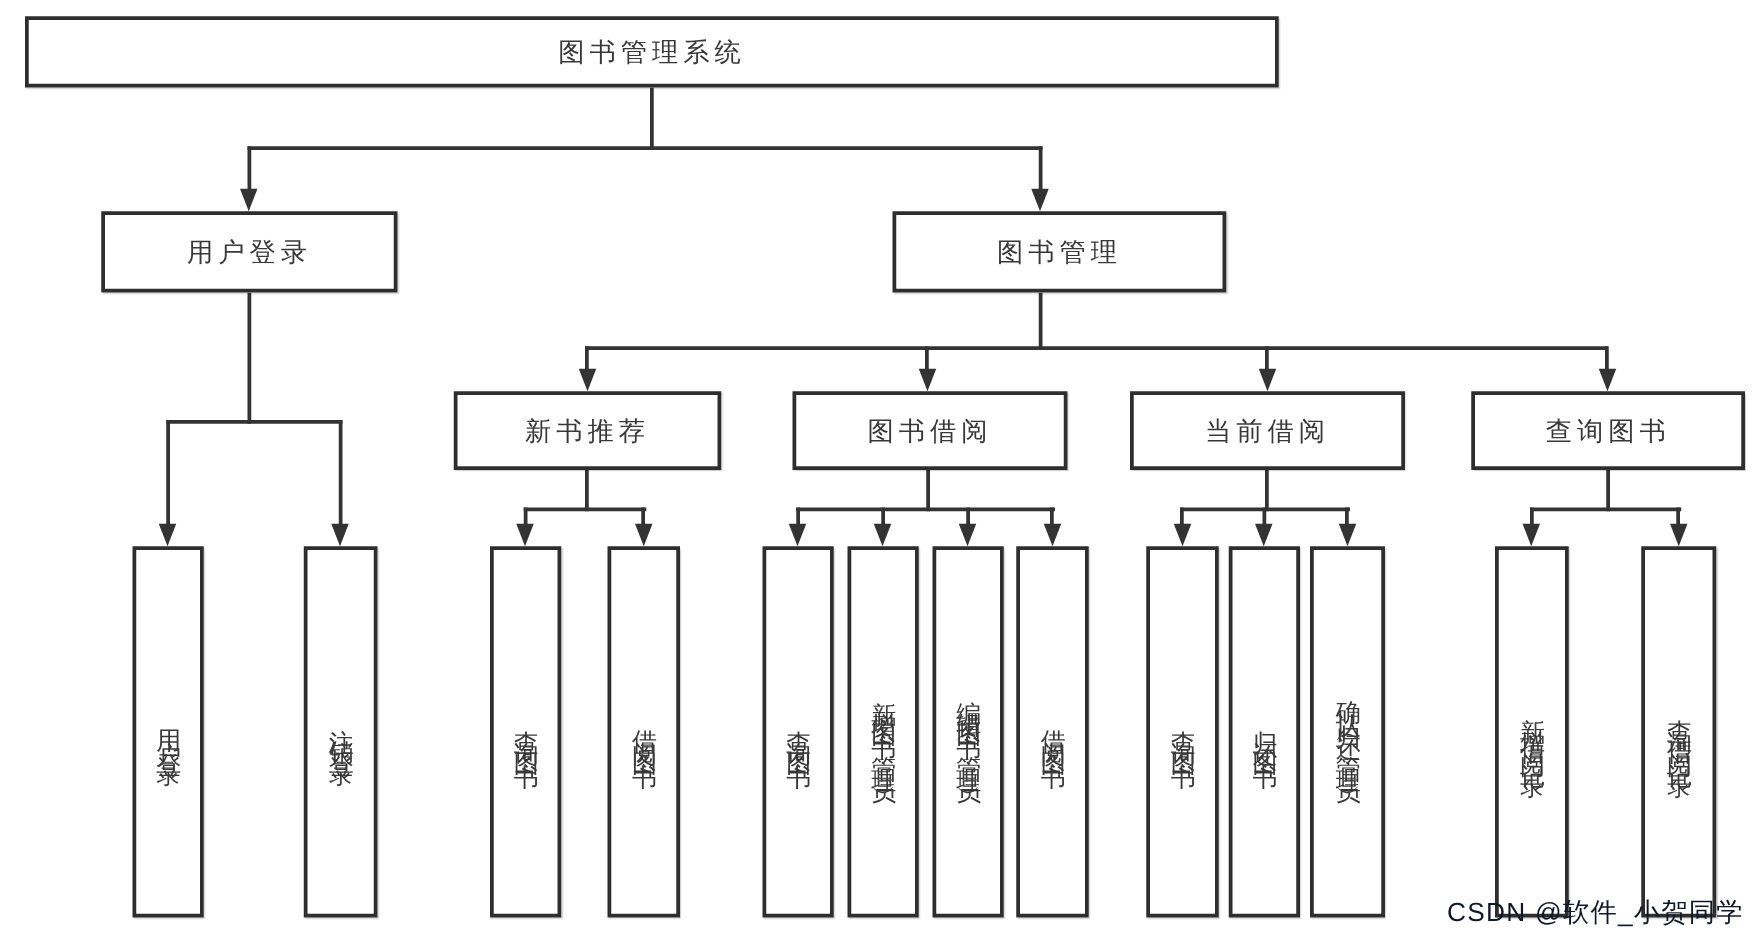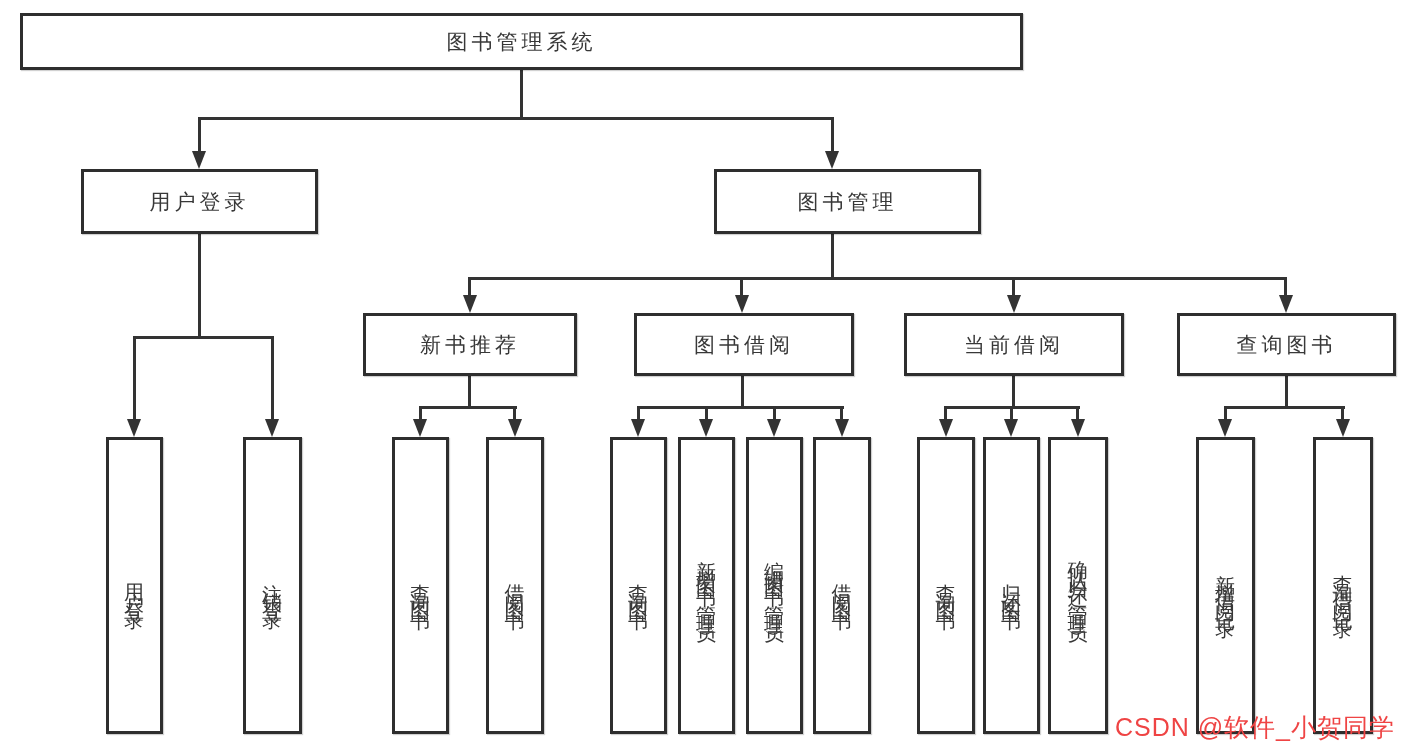--- a/index.html
+++ b/index.html
@@ -44,23 +44,23 @@
     height: 0;
     border-left: 7px solid transparent;
     border-right: 7px solid transparent;
     border-top: 18px solid #333333;
     z-index: 1;
   }
   .watermark {
     position: absolute;
     right: 10px;
     bottom: 3px;
-    font-size: 25px;
+    font-size: 21px;
     letter-spacing: 1px;
-    color: #ef4444;
+    color: #0f172a;
     z-index: 5;
     pointer-events: none;
   }
 </style>
 </head>
 <body>
 
 <div class="canvas">
 
   <div class="box" style="left:20px; top:13px; width:1003px; height:57px;">图书管理系统</div>

